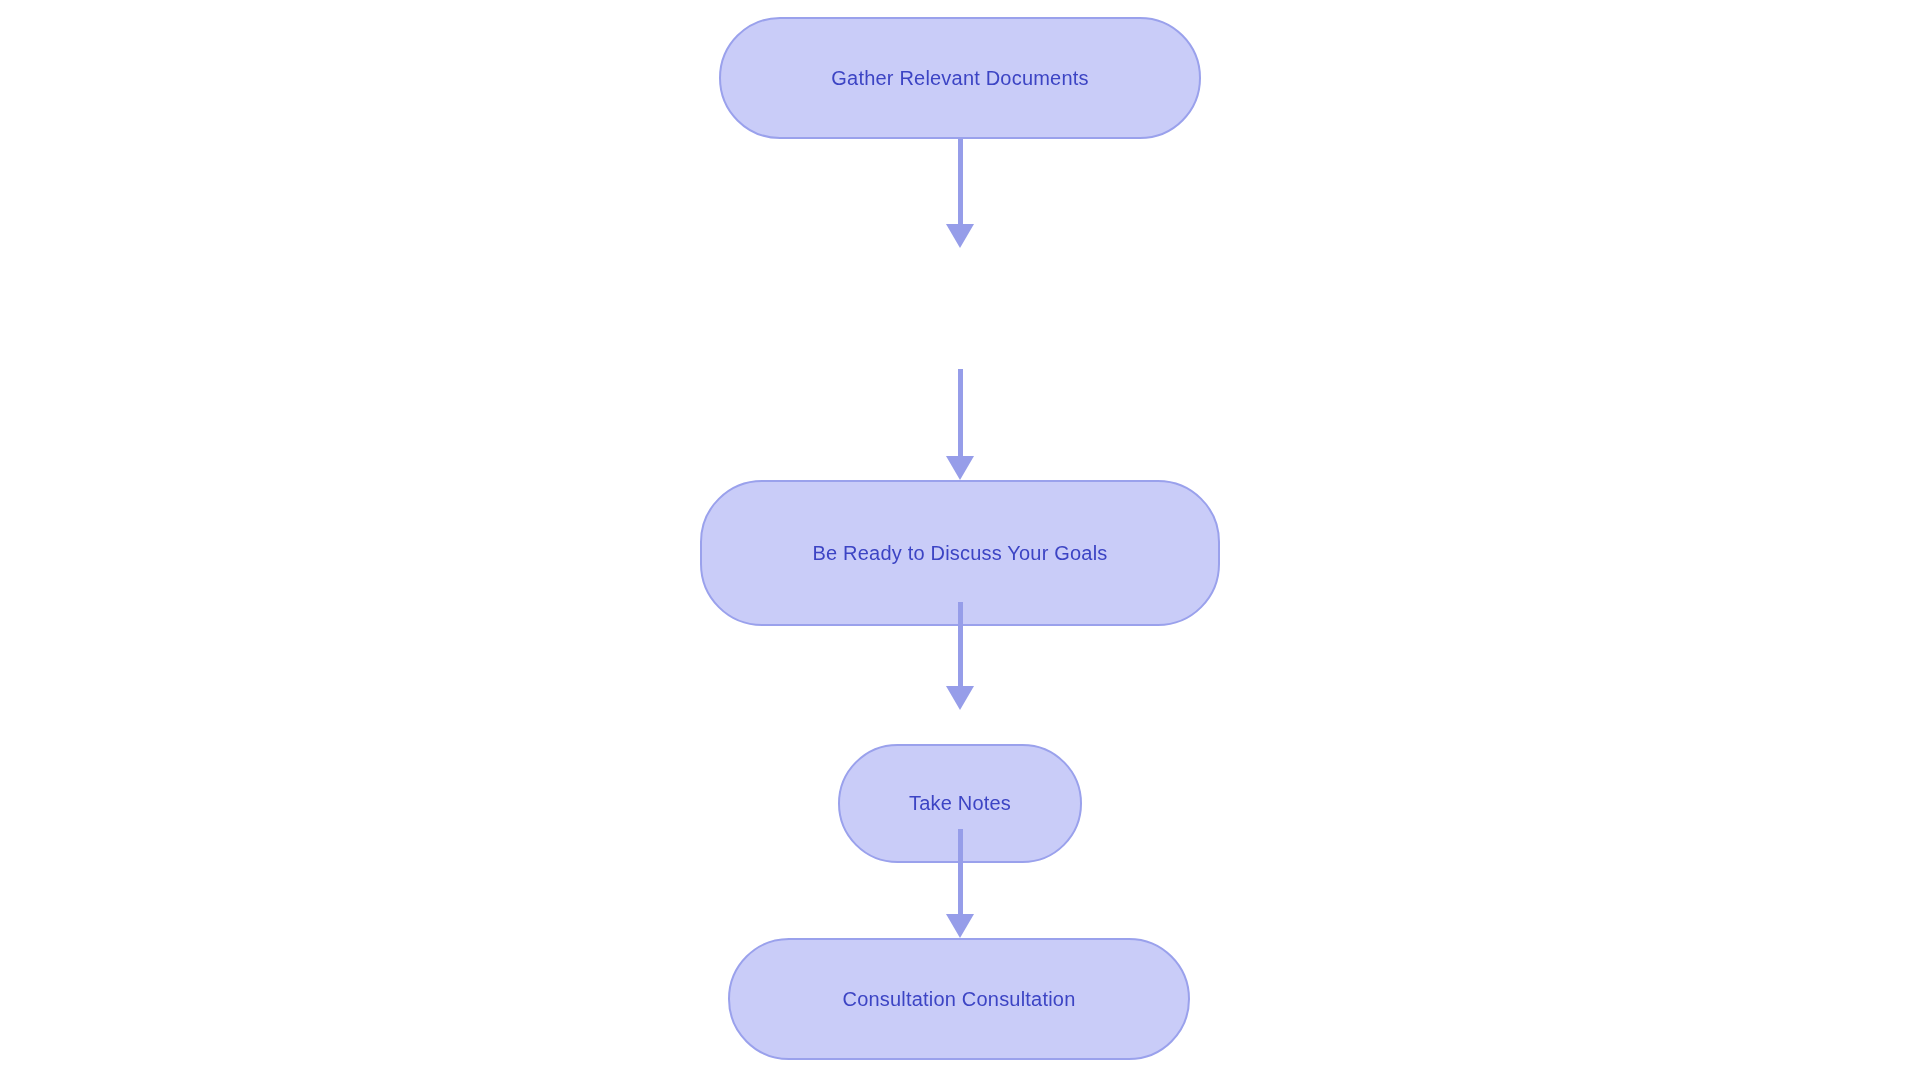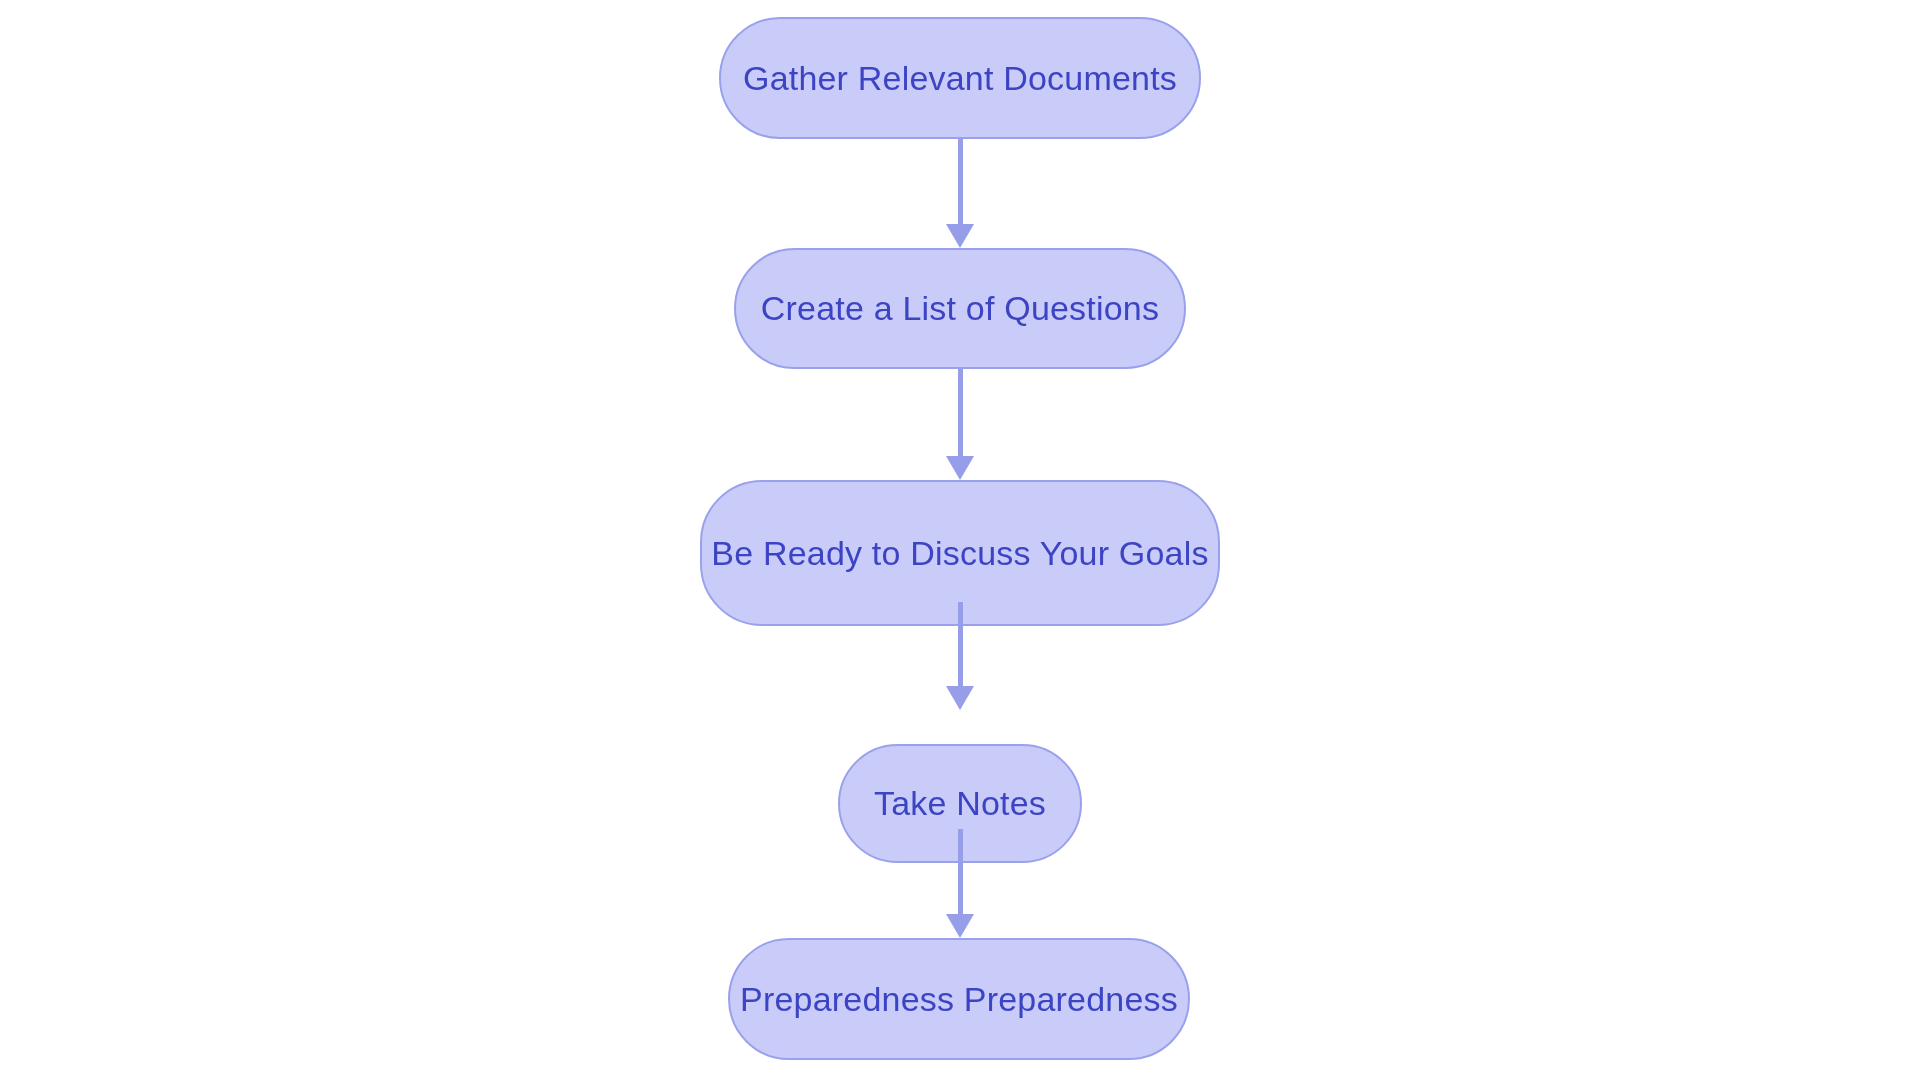--- a/index.html
+++ b/index.html
@@ -18,21 +18,21 @@
   }
   .node {
     position: absolute;
     display: flex;
     align-items: center;
     justify-content: center;
     background: #c9ccf8;
     border: 2px solid #9aa1ec;
     border-radius: 62px;
     color: #3c44c4;
-    font-size: 34px;
+    font-size: 20px;
     letter-spacing: 0.2px;
     white-space: nowrap;
     text-align: center;
   }
   .node-1 { left: 719px; top: 17px;  width: 482px; height: 122px; }
   .node-2 { left: 734px; top: 248px; width: 452px; height: 121px; }
   .node-3 { left: 700px; top: 480px; width: 520px; height: 146px; }
   .node-4 { left: 838px; top: 744px; width: 244px; height: 119px; }
   .node-5 { left: 728px; top: 938px; width: 462px; height: 122px; }
 
@@ -71,23 +71,20 @@
 
   <div class="node node-1">
     <span>Gather Relevant Documents</span>
   </div>
 
   <div class="arrow arrow-1">
     <div class="stem"></div>
     <div class="head"></div>
   </div>
 
-  <div class="node node-2">
-    <span>Create a List of Questions</span>
-  </div>
 
   <div class="arrow arrow-2">
     <div class="stem"></div>
     <div class="head"></div>
   </div>
 
   <div class="node node-3">
     <span>Be Ready to Discuss Your Goals</span>
   </div>
 
@@ -99,16 +96,16 @@
   <div class="node node-4">
     <span>Take Notes</span>
   </div>
 
   <div class="arrow arrow-4">
     <div class="stem"></div>
     <div class="head"></div>
   </div>
 
   <div class="node node-5">
-    <span>Preparedness Preparedness</span>
+    <span>Consultation Consultation</span>
   </div>
 
 </div>
 
 </body></html>

